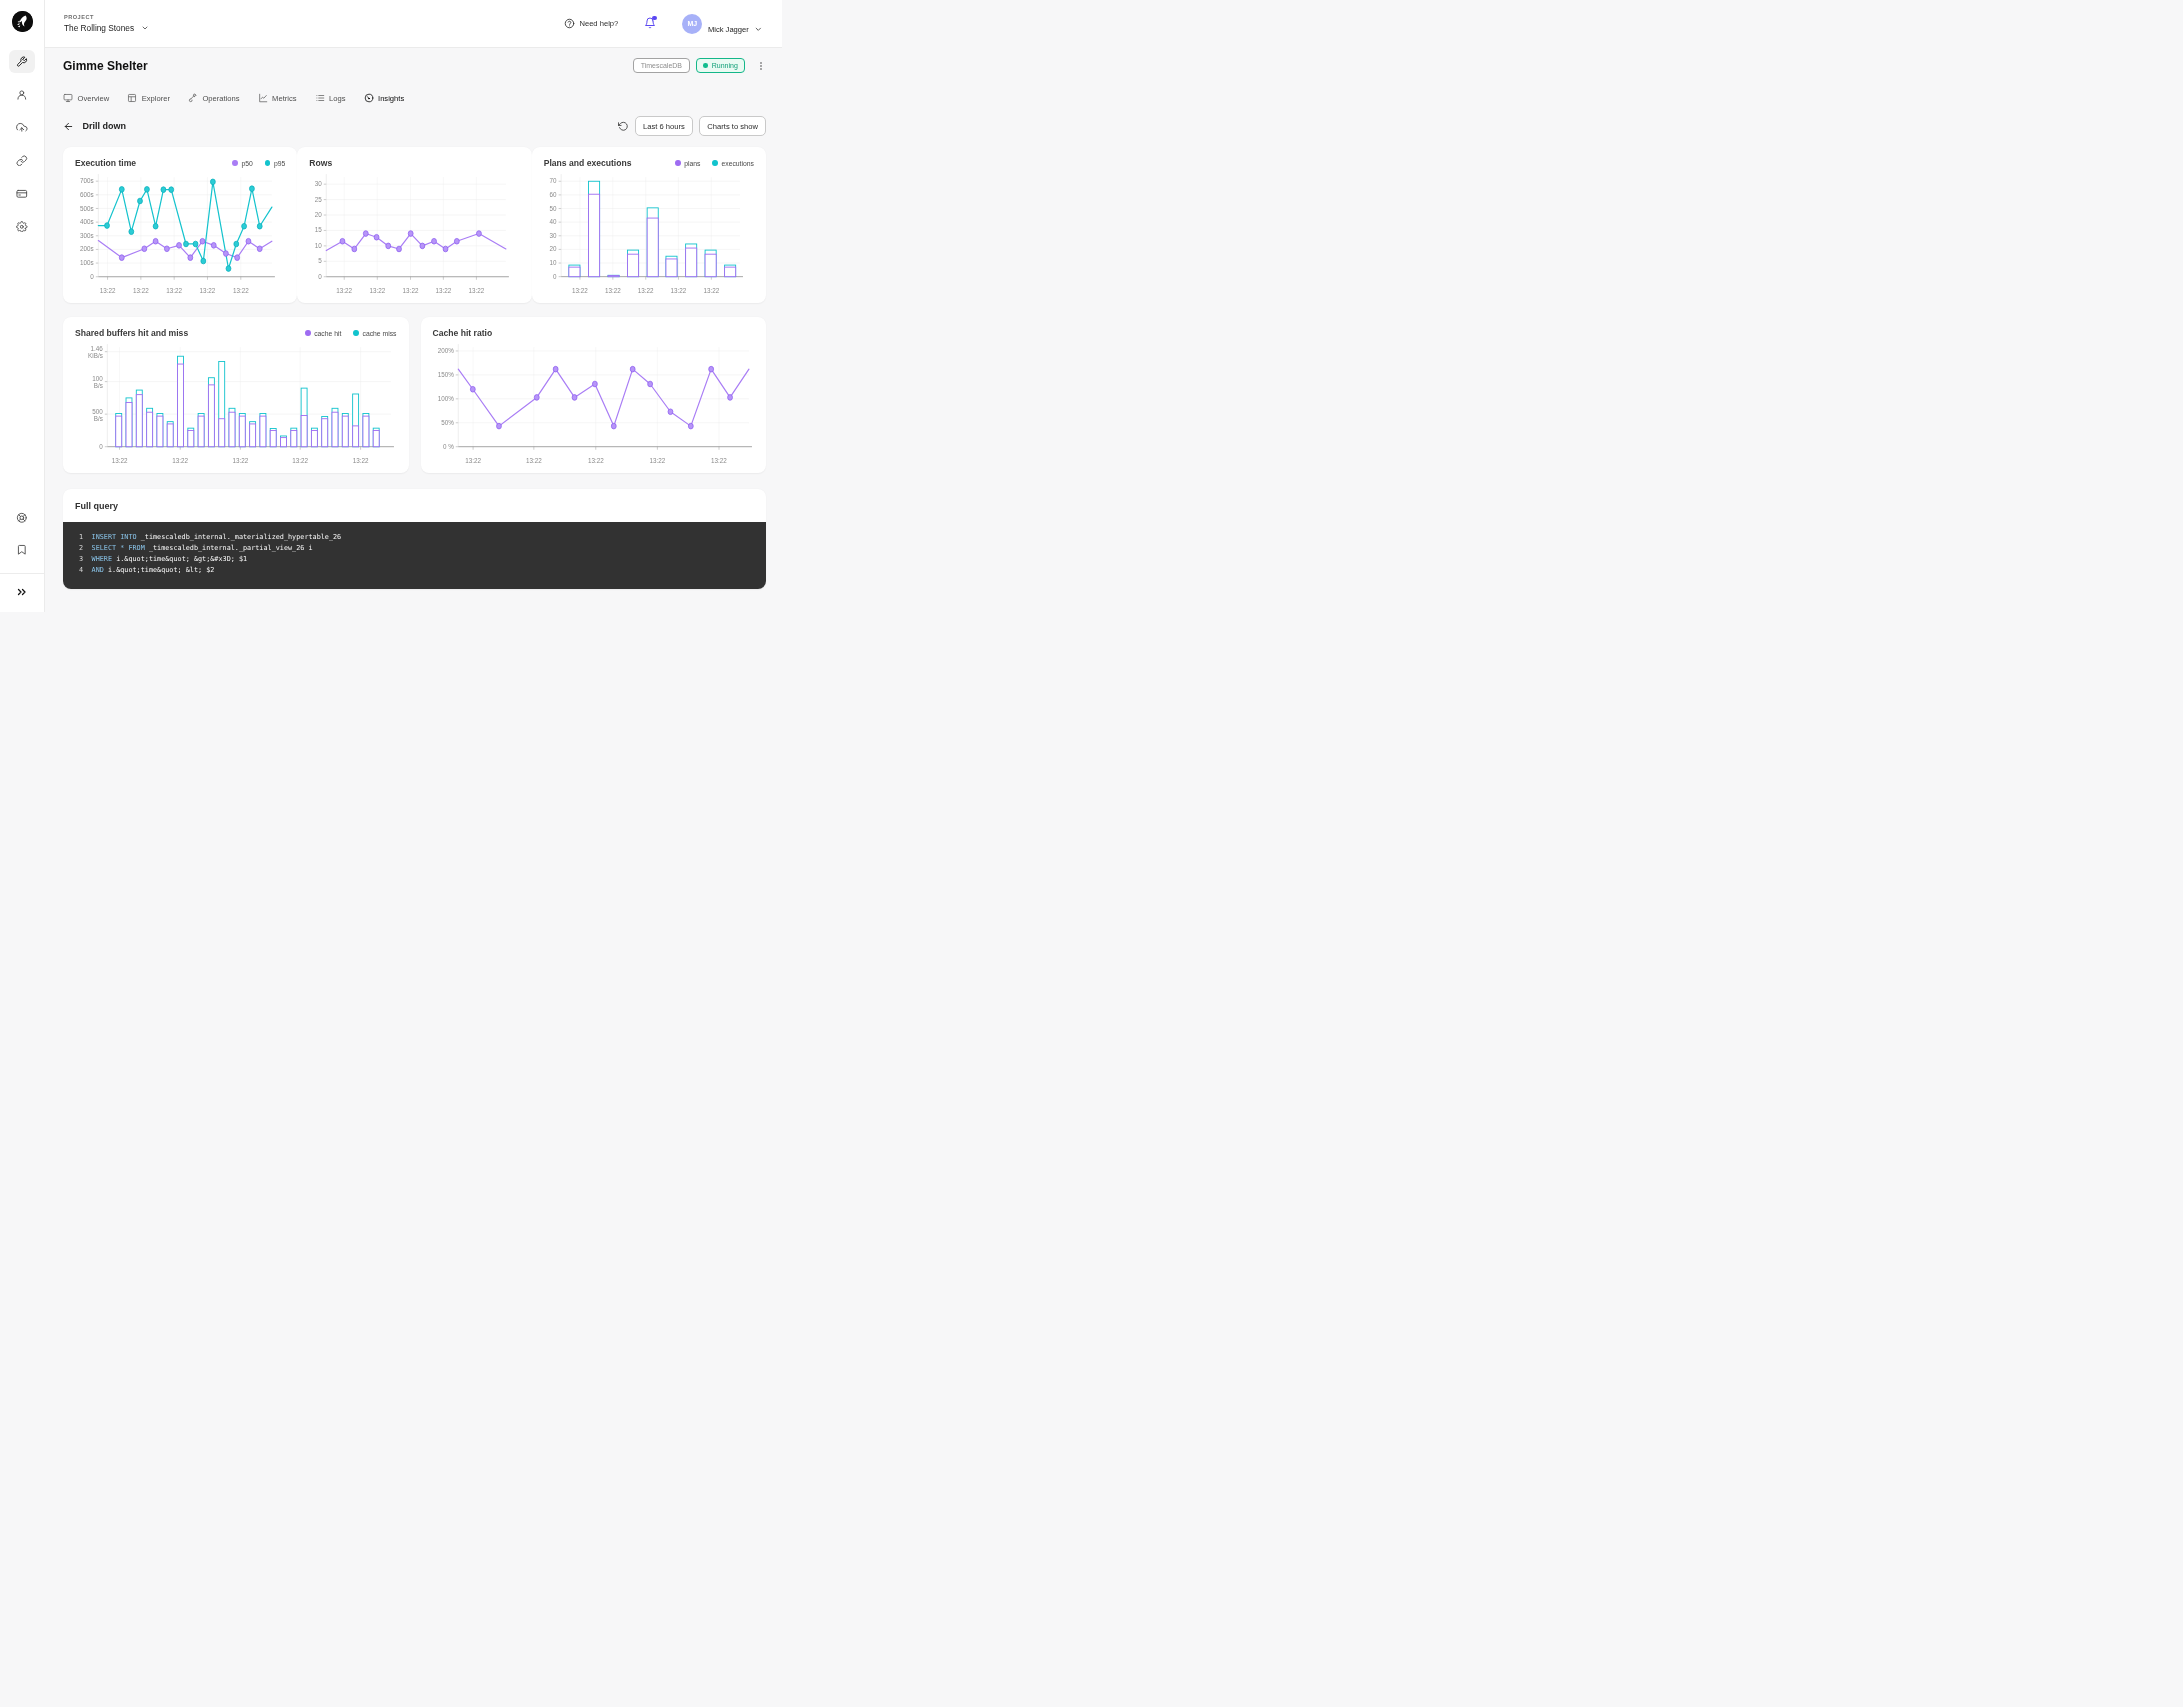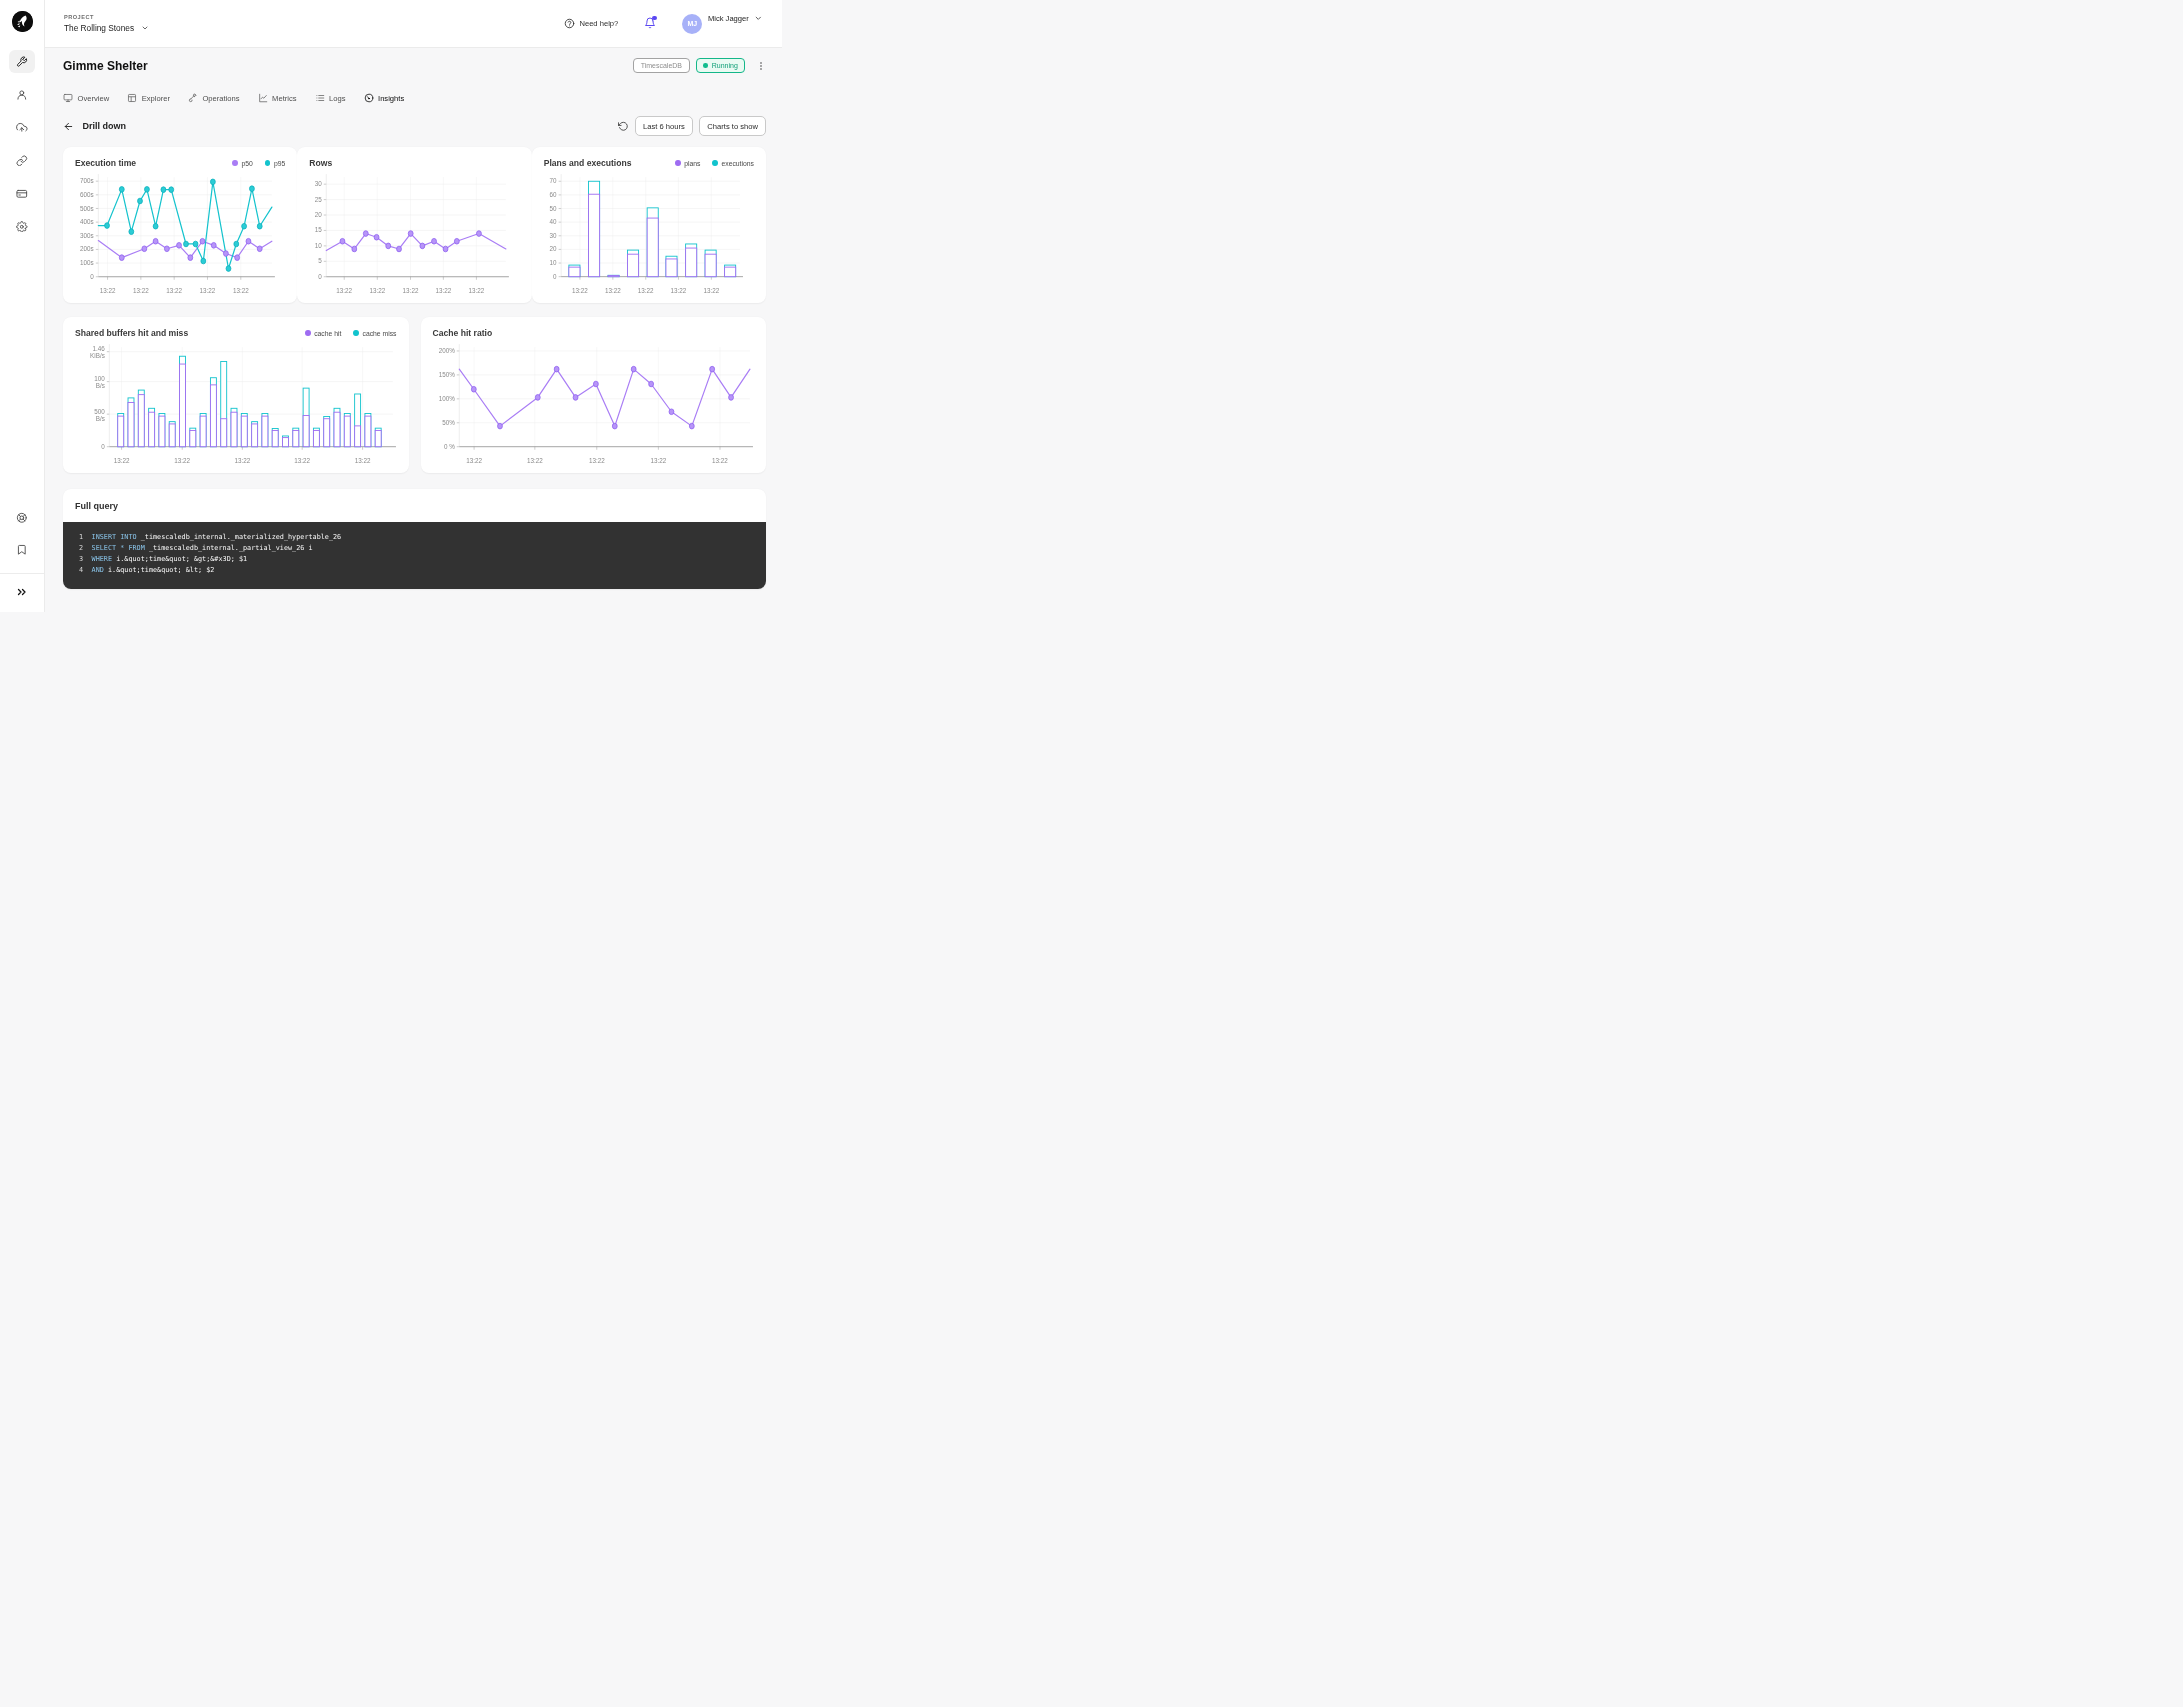--- a/index.html
+++ b/index.html
@@ -28,21 +28,21 @@
   .topbar { height:48px; background:#fff; border-bottom:0.5px solid #ebebeb; flex-shrink:0;
     display:flex; align-items:center; padding:0 19px; }
   .proj-label { font-size:5.6px; letter-spacing:0.5px; color:#6f6f6f; font-weight:600; }
   .proj-row { display:flex; align-items:center; gap:7px; margin-top:3px; cursor:pointer; }
   .proj-name { font-size:8.3px; color:#1d1d1d; font-weight:500; }
   .topbar-right { margin-left:auto; display:flex; align-items:center; gap:26px; }
   .help { display:flex; align-items:center; gap:4.5px; font-size:7.6px; color:#2d2d2d; cursor:pointer; }
   .bell { position:relative; color:#5a47f2; cursor:pointer; }
   .bell svg { width:12px; height:12px; }
   .bell-dot { position:absolute; top:-1px; right:-0.5px; width:4.5px; height:4.5px; border-radius:50%; background:#5a47f2; }
-  .user { display:flex; align-items:flex-start; gap:5.6px; cursor:pointer; }
+  .user { display:flex; align-items:flex-end; gap:5.6px; cursor:pointer; }
   .avatar { width:20px; height:20px; border-radius:50%; background:#a7b1f8; color:#fff;
     font-size:7px; font-weight:700; display:flex; align-items:center; justify-content:center; }
   .user-name { font-size:7.6px; color:#1d1d1d; }
 
   
   .content { flex:1; padding:7px 8px 0 18px; overflow:hidden; }
   .title-row { display:flex; align-items:center; margin-top:3px; }
   .page-title { font-size:12px; font-weight:700; color:#101010; }
   .title-right { margin-left:auto; display:flex; align-items:center; gap:5.6px; padding-right:8px; }
   .badge-db { border:0.8px solid #a3a3a3; border-radius:4px; padding:3px 7px; font-size:7px;
@@ -63,21 +63,21 @@
   .drill-title { font-size:9px; font-weight:700; color:#232323; }
   .drill-right { margin-left:auto; display:flex; align-items:center; gap:6.6px; }
   .icon-btn { color:#3d3d3d; cursor:pointer; display:flex; }
   .pill { height:20px; background:#fff; border:0.5px solid #c9c9c9; border-radius:5px;
     display:flex; align-items:center; gap:5px; padding:0 7px; font-size:7.6px; color:#2c2c2c; cursor:pointer;flex-direction:column; }
   .pill svg.lead { width:9.6px; height:9.6px; color:#414b66; }
   .pill svg.chev { width:8px; height:8px; color:#333; margin-left:7px; }
 
   
   .grid1 { display:grid; grid-template-columns:1fr 1fr 1fr; margin-top:11px; padding-right:8px; }
-  .grid2 { display:grid; grid-template-columns:1fr 1fr; gap:12px; margin-top:14px; padding-right:8px;text-align:right; }
+  .grid2 { display:grid; grid-template-columns:1fr 1fr; gap:12px; margin-top:14px; padding-right:8px; }
   .card { background:#fff; border-radius:8px; box-shadow:0 0.5px 1.5px rgba(0,0,0,.05); padding:10px 11px 4px; }
   .card-head { display:flex; align-items:center; margin:1px 1px 0; }
   .card-title { font-size:8.6px; font-weight:700; color:#3a3a3a; }
   .legend { margin-left:auto; display:flex; align-items:center; gap:12px; }
   .legend-item { display:flex; align-items:center; gap:3.5px; font-size:6.8px; color:#4a4a4a; }
   .legend-dot { width:5.6px; height:6px; border-radius:50%; }
   .chart { width:100%; height:129px; margin-top:2px; }
   svg text.tick { font-family:"Liberation Sans", sans-serif; font-size:12.5px; fill:#8a8a8a; }
 
   

